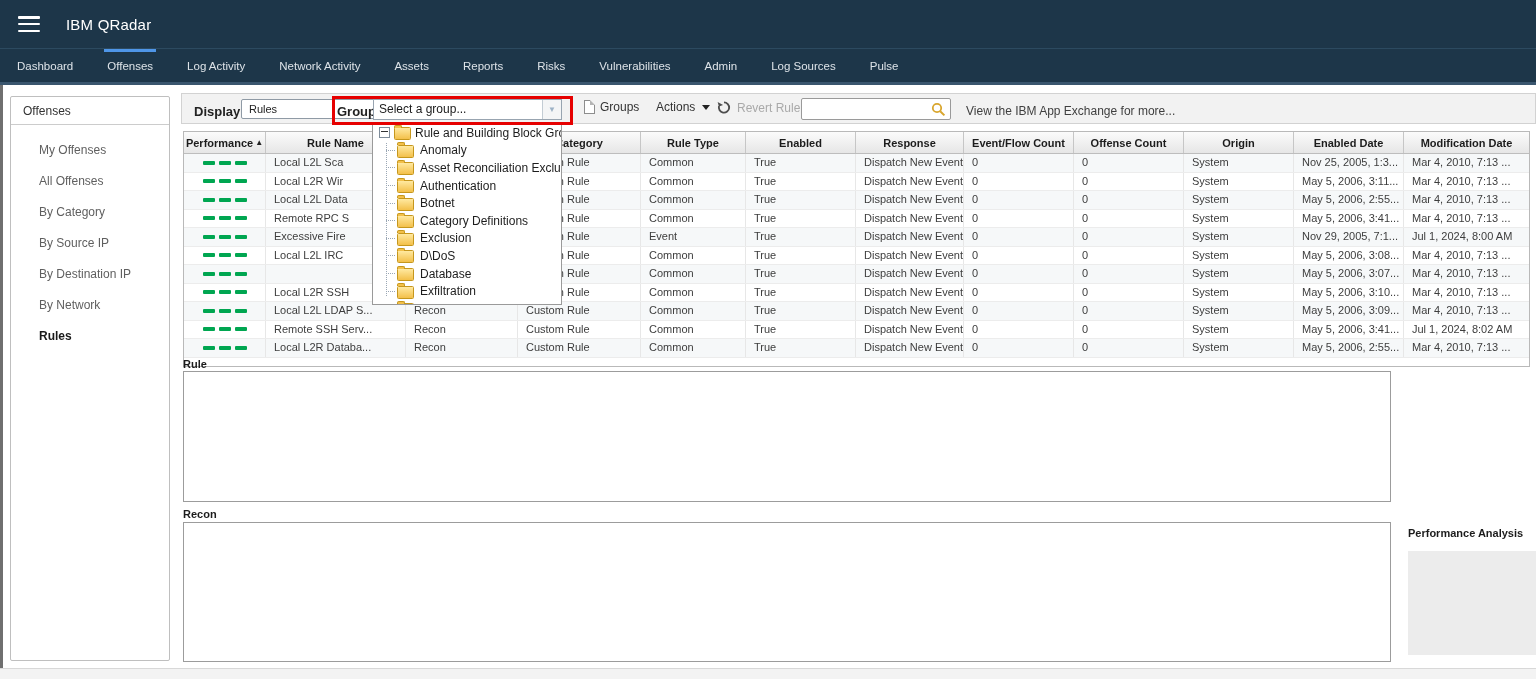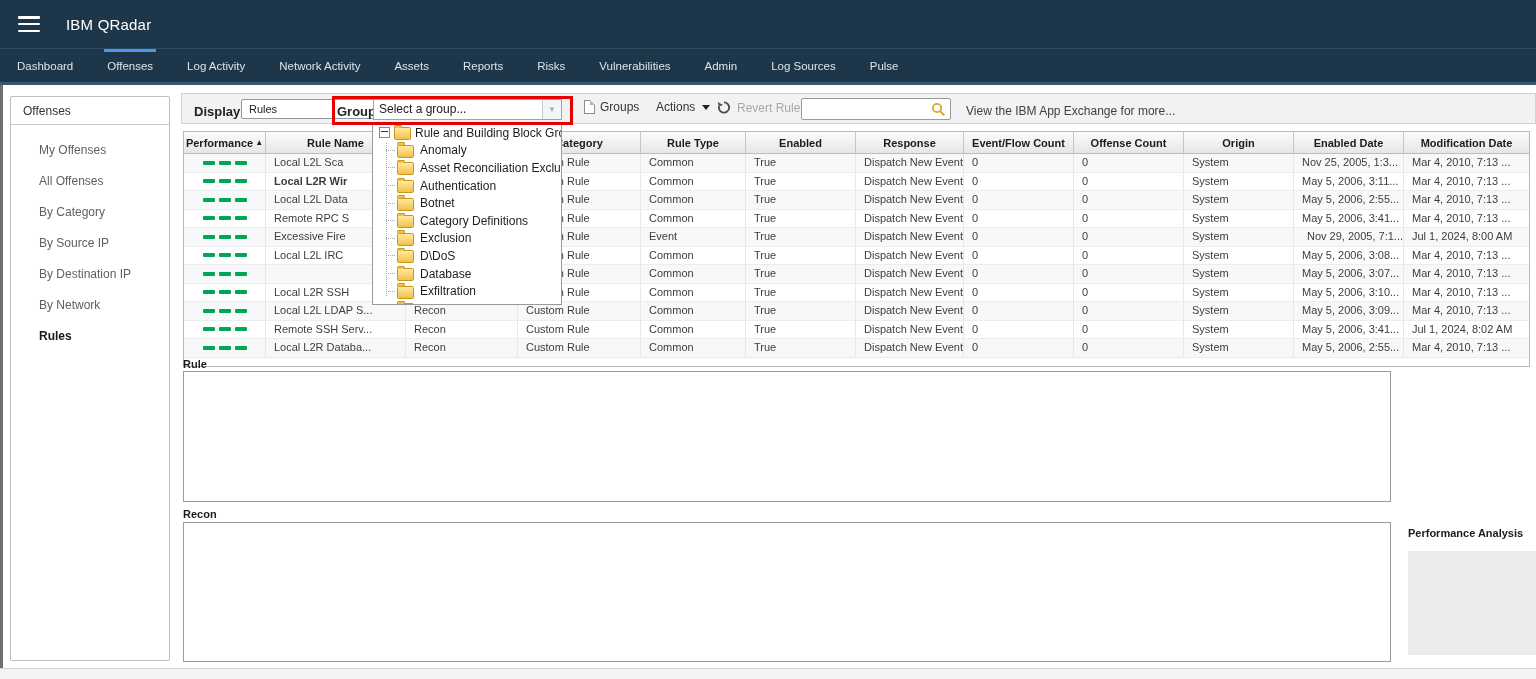--- a/index.html
+++ b/index.html
@@ -213,21 +213,21 @@
         <div class="td" style="width: 110px;">System</div>
         <div class="td" style="width: 110px;">Nov 25, 2005, 1:3...</div>
         <div class="td" style="width: 125px;">Mar 4, 2010, 7:13 ...</div>
       </div>
       <div class="tr">
         <div class="td perf" style="width: 82px;">
           <span class="dash"></span>
           <span class="dash"></span>
           <span class="dash"></span>
         </div>
-        <div class="td" style="width: 140px; font-weight: bold;">Local L2R Wir</div>
+        <div class="td" style="width: 140px;">Local L2R Wir</div>
         <div class="td" style="width: 112px;"></div>
         <div class="td" style="width: 123px;">Custom Rule</div>
         <div class="td" style="width: 105px;">Common</div>
         <div class="td" style="width: 110px;">True</div>
         <div class="td" style="width: 108px;">Dispatch New Event</div>
         <div class="td" style="width: 110px;">0</div>
         <div class="td" style="width: 110px;">0</div>
         <div class="td" style="width: 110px;">System</div>
         <div class="td" style="width: 110px;">May 5, 2006, 3:11...</div>
         <div class="td" style="width: 125px;">Mar 4, 2010, 7:13 ...</div>
@@ -276,21 +276,21 @@
         </div>
         <div class="td" style="width: 140px;">Excessive Fire</div>
         <div class="td" style="width: 112px;"></div>
         <div class="td" style="width: 123px;">Custom Rule</div>
         <div class="td" style="width: 105px;">Event</div>
         <div class="td" style="width: 110px;">True</div>
         <div class="td" style="width: 108px;">Dispatch New Event</div>
         <div class="td" style="width: 110px;">0</div>
         <div class="td" style="width: 110px;">0</div>
         <div class="td" style="width: 110px;">System</div>
-        <div class="td" style="width: 110px; text-align: right;">Nov 29, 2005, 7:1...</div>
+        <div class="td" style="width: 110px;">Nov 29, 2005, 7:1...</div>
         <div class="td" style="width: 125px;">Jul 1, 2024, 8:00 AM</div>
       </div>
       <div class="tr">
         <div class="td perf" style="width: 82px;">
           <span class="dash"></span>
           <span class="dash"></span>
           <span class="dash"></span>
         </div>
         <div class="td" style="width: 140px;">Local L2L IRC</div>
         <div class="td" style="width: 112px;"></div>

